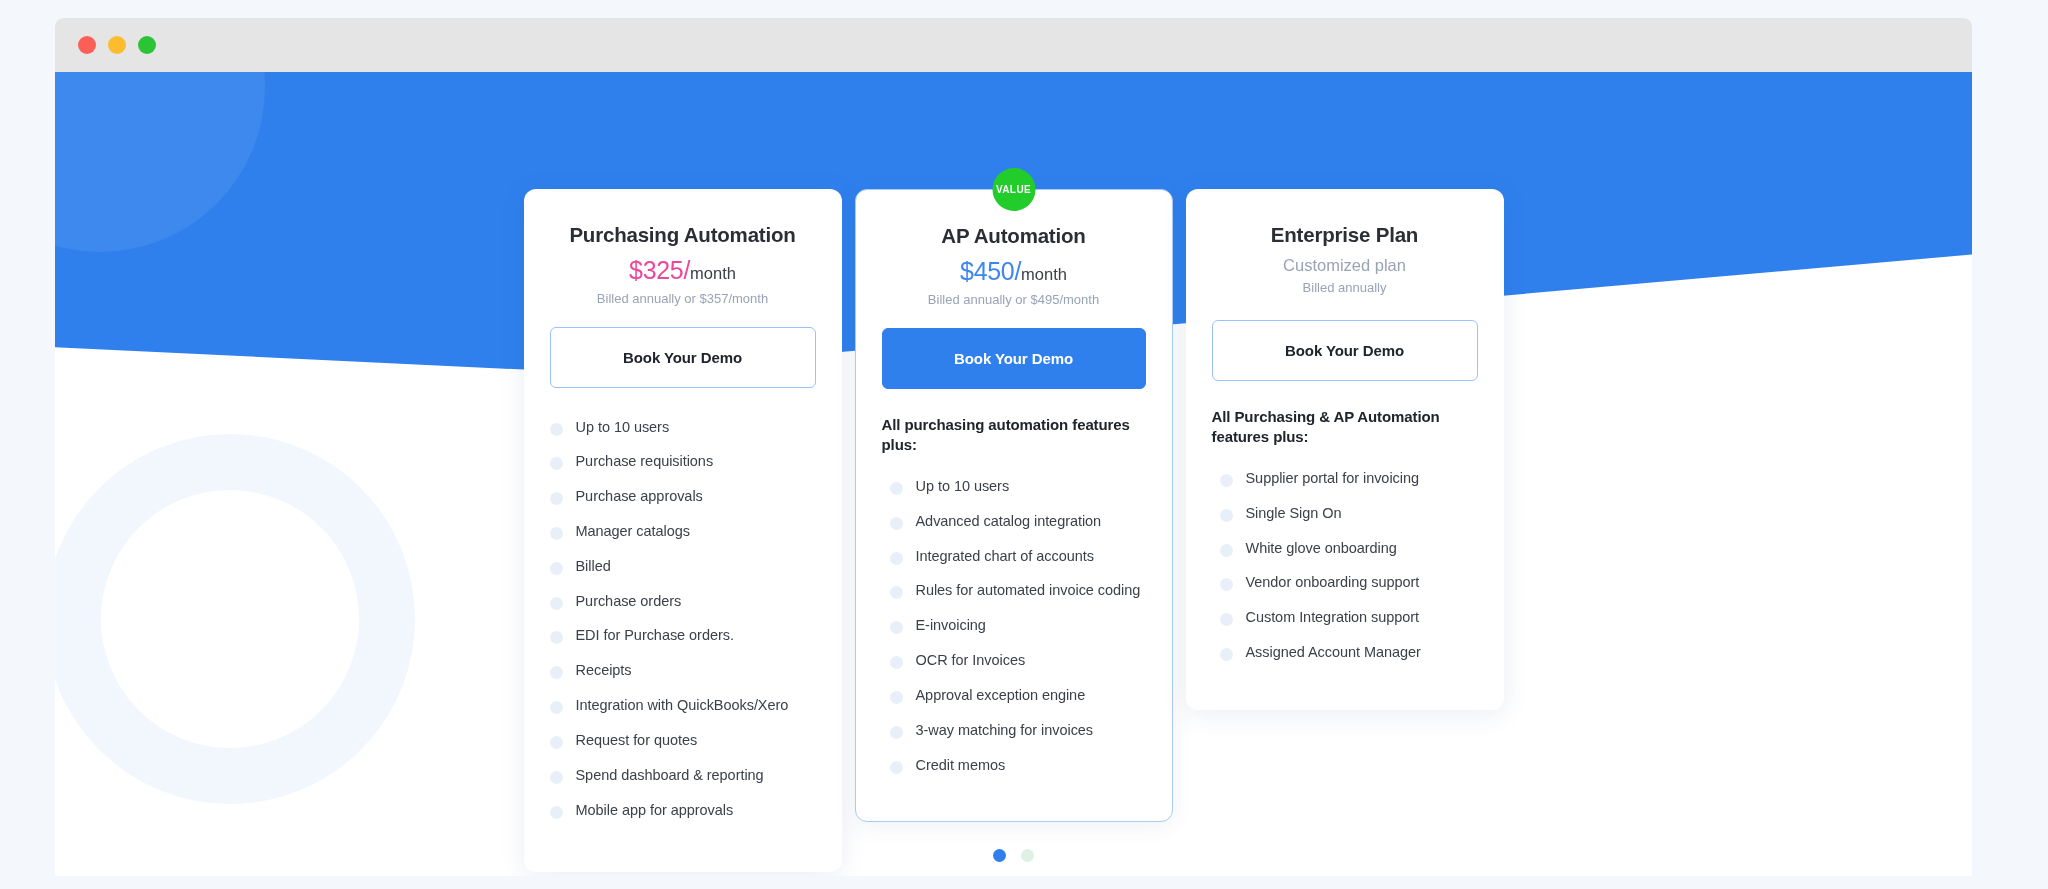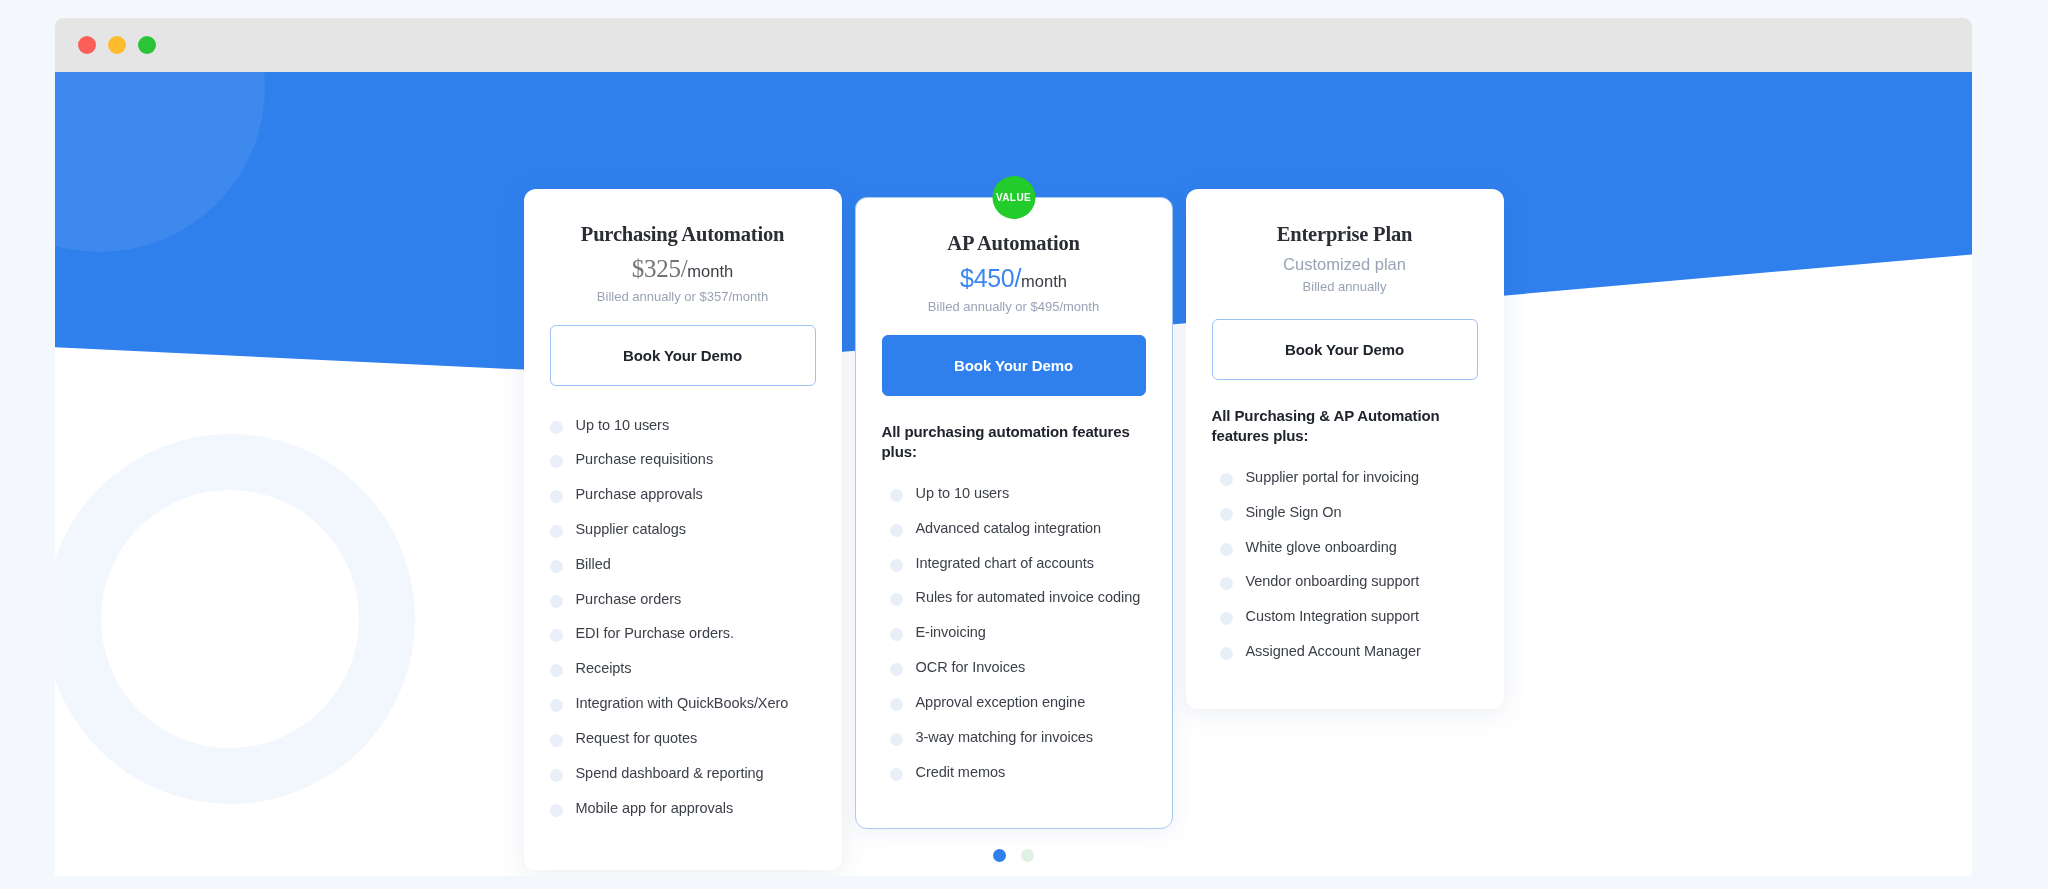--- a/index.html
+++ b/index.html
@@ -121,21 +121,21 @@
     padding: 34px 26px 30px;
   }
 
   .plan-card.standard {
     box-shadow: 0 4px 26px rgba(46, 77, 140, 0.10);
     padding-bottom: 44px;
   }
   .plan-card.featured {
     border: 1px solid #a9c9f6;
     box-shadow: 0 4px 22px rgba(46, 77, 140, 0.08);
-    margin-top: 8px;
+    margin-top: 0;
     padding-bottom: 38px;
   }
   .plan-card.enterprise {
     box-shadow: 0 4px 26px rgba(46, 77, 140, 0.10);
     padding-bottom: 40px;
   }
 
   .value-badge {
     position: absolute;
     top: -22px;
@@ -155,34 +155,33 @@
     z-index: 10;
   }
 
   .plan-title {
     text-align: center;
     font-size: 20.5px;
     font-weight: bold;
     color: #2b2e35;
     letter-spacing: -0.2px;
     margin-bottom: 9px;
-    font-family: Liberation Serif, serif;
   }
 
   .price-row {
     text-align: center;
     margin-bottom: 6px;
     white-space: nowrap;
   }
   .price-amount {
     font-size: 25px;
     font-weight: 500;
     letter-spacing: -0.3px;
   }
-  .price-amount.amber { color: #737373; font-family: Liberation Serif, serif; }
+  .price-amount.amber { color: #ec4899; }
   .price-amount.blue  { color: #3b86f0; }
   .price-period {
     font-size: 16.5px;
     color: #3c3f46;
   }
   .custom-price {
     text-align: center;
     font-size: 16.5px;
     color: #9aa3b5;
     margin-bottom: 5px;
@@ -314,21 +313,21 @@
           <li class="feature-item">
               <span class="feature-bullet"></span>
               <span class="feature-text">Purchase requisitions</span>
             </li>
           <li class="feature-item">
               <span class="feature-bullet"></span>
               <span class="feature-text">Purchase approvals</span>
             </li>
           <li class="feature-item">
               <span class="feature-bullet"></span>
-              <span class="feature-text">Supplier catalogs</span>
+              <span class="feature-text">Manager catalogs</span>
             </li>
           <li class="feature-item">
               <span class="feature-bullet"></span>
               <span class="feature-text">Billed</span>
             </li>
           <li class="feature-item">
               <span class="feature-bullet"></span>
               <span class="feature-text">Purchase orders</span>
             </li>
           <li class="feature-item">

